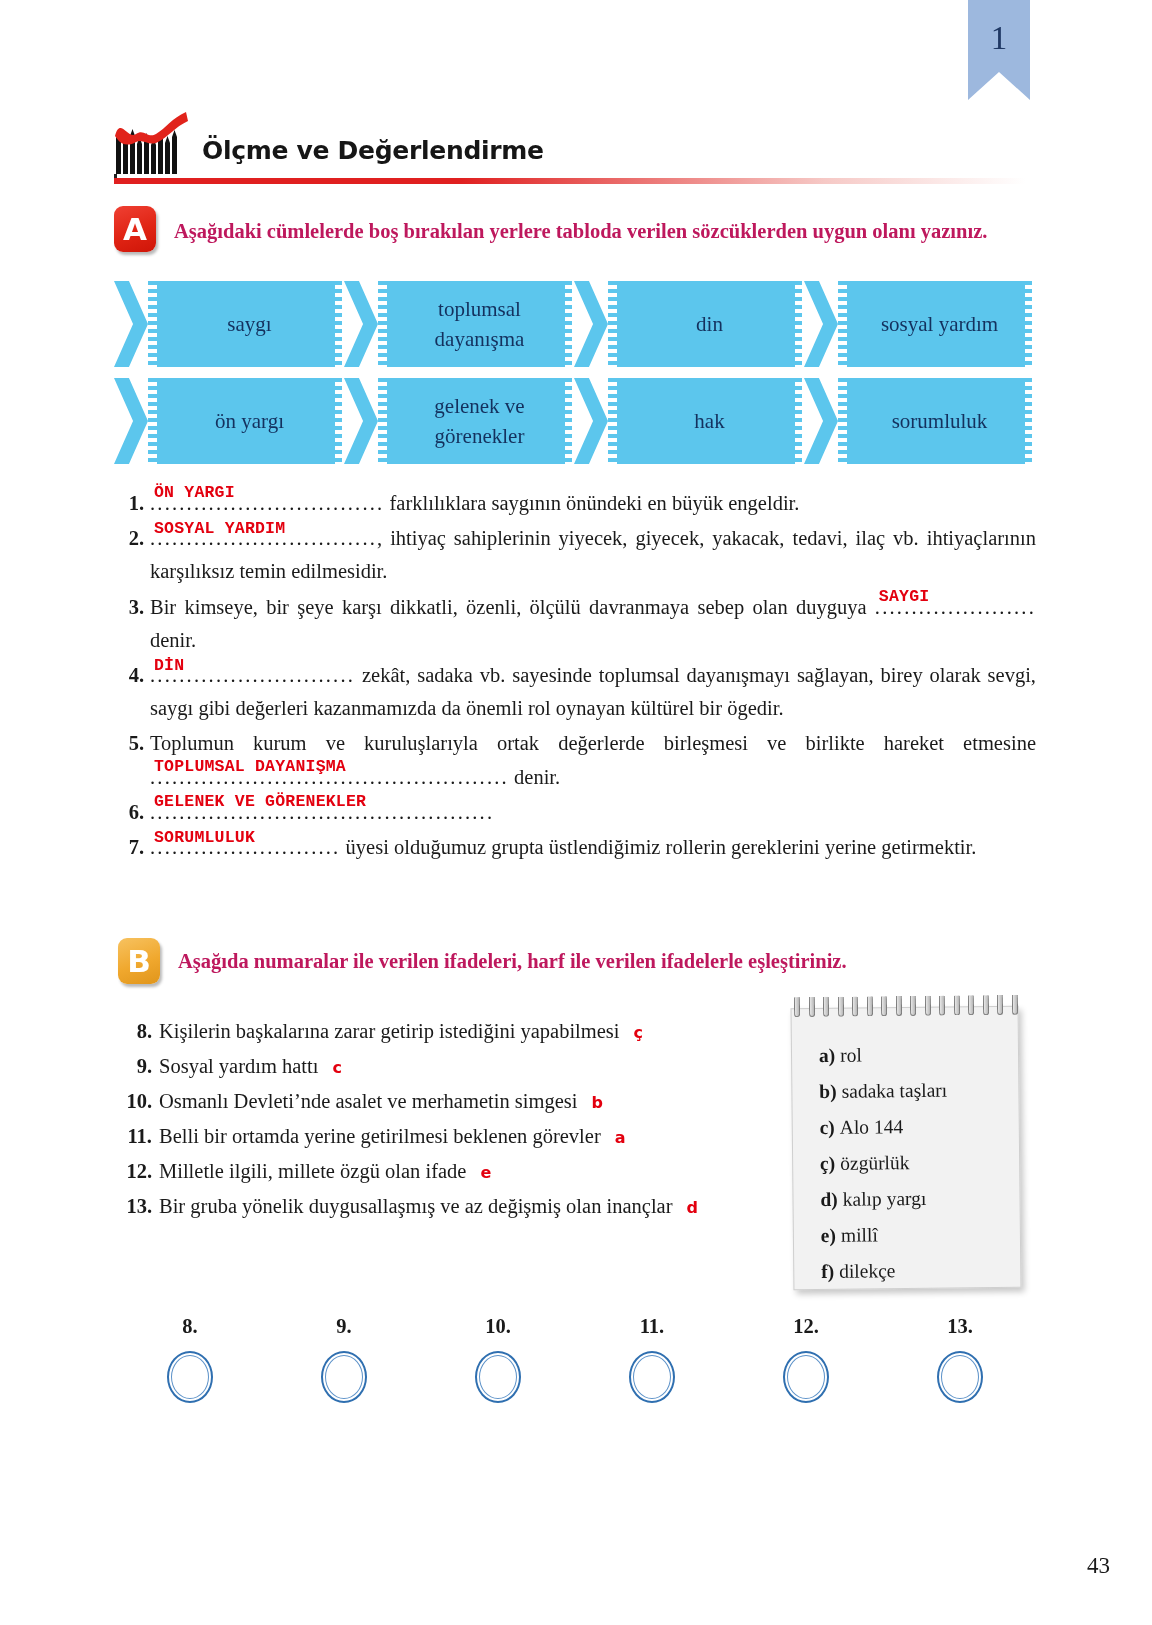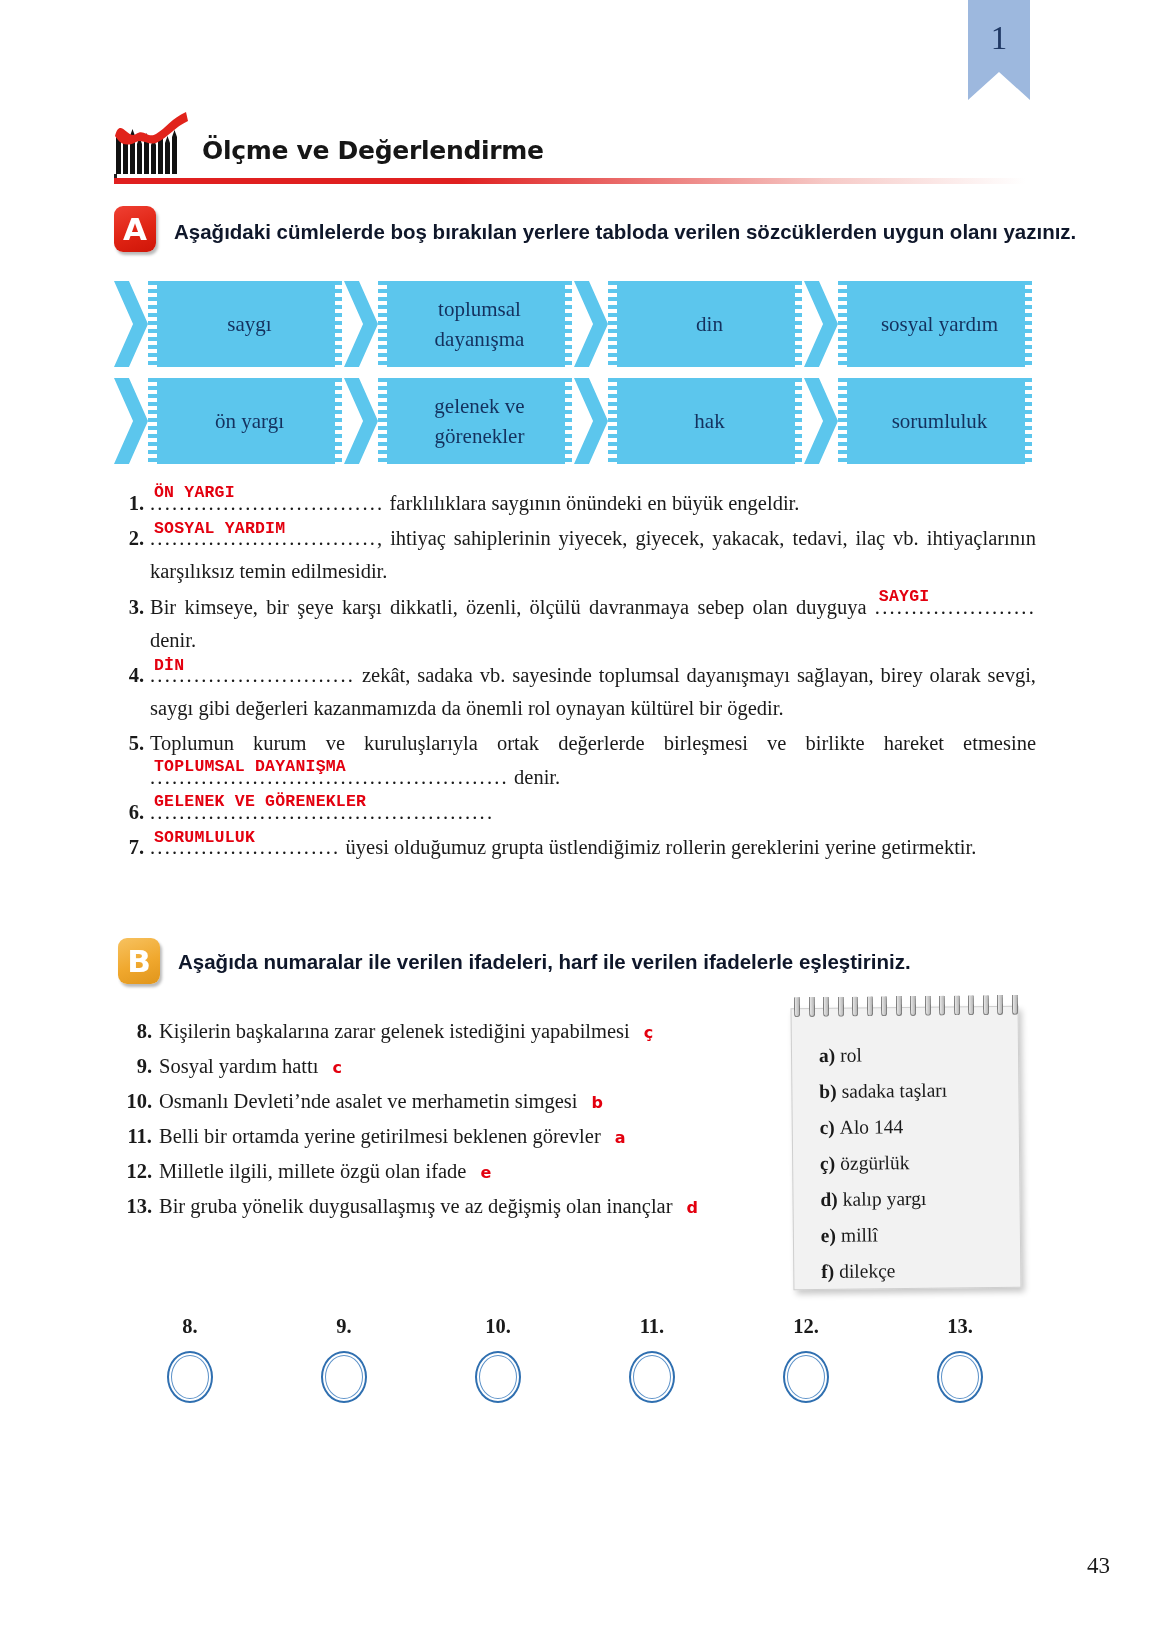--- a/index.html
+++ b/index.html
@@ -81,24 +81,24 @@
     font-weight: bold;
     font-size: 31px;
     color: #ffffff;
     box-shadow: 2px 3px 3px rgba(0,0,0,0.28);
   }
   .badge-a { background: linear-gradient(160deg, #ef4033 0%, #e02414 55%, #cf1508 100%); }
   .badge-b { background: linear-gradient(160deg, #f7c260 0%, #f0a82e 55%, #e0951b 100%); }
 
   .section-prompt {
     position: absolute;
-    font-family: Liberation Sans, sans-serif;
+    font-family: Liberation Serif, serif;
     font-weight: bold;
     font-size: 20.5px;
-    color: #0f172a;
+    color: #be185d;
     white-space: nowrap;
   }
 
   
   .wordbank {
     position: absolute;
     left: 114px; top: 281px;
     width: 912px;
   }
   .wb-row { display: flex; gap: 8px; margin-bottom: 11px; height: 86px; }
@@ -463,21 +463,21 @@
   </div>
 
 </div>
 
 <div class="badge badge-b" style="left:118px; top:938px;">B</div>
 <div class="section-prompt" style="left:178px; top:950px;">Aşağıda numaralar ile verilen ifadeleri, harf ile verilen ifadelerle eşleştiriniz.</div>
 
 <div class="match-list">
   <div class="match-item">
     <span class="match-num">8.</span>
-    <span class="match-text">Kişilerin başkalarına zarar gelenek istediğini yapabilmesi</span>
+    <span class="match-text">Kişilerin başkalarına zarar getirip istediğini yapabilmesi</span>
     <span class="match-ans">ç</span>
   </div>
   <div class="match-item">
     <span class="match-num">9.</span>
     <span class="match-text">Sosyal yardım hattı</span>
     <span class="match-ans">c</span>
   </div>
   <div class="match-item">
     <span class="match-num">10.</span>
     <span class="match-text">Osmanlı Devleti’nde asalet ve merhametin simgesi</span>

